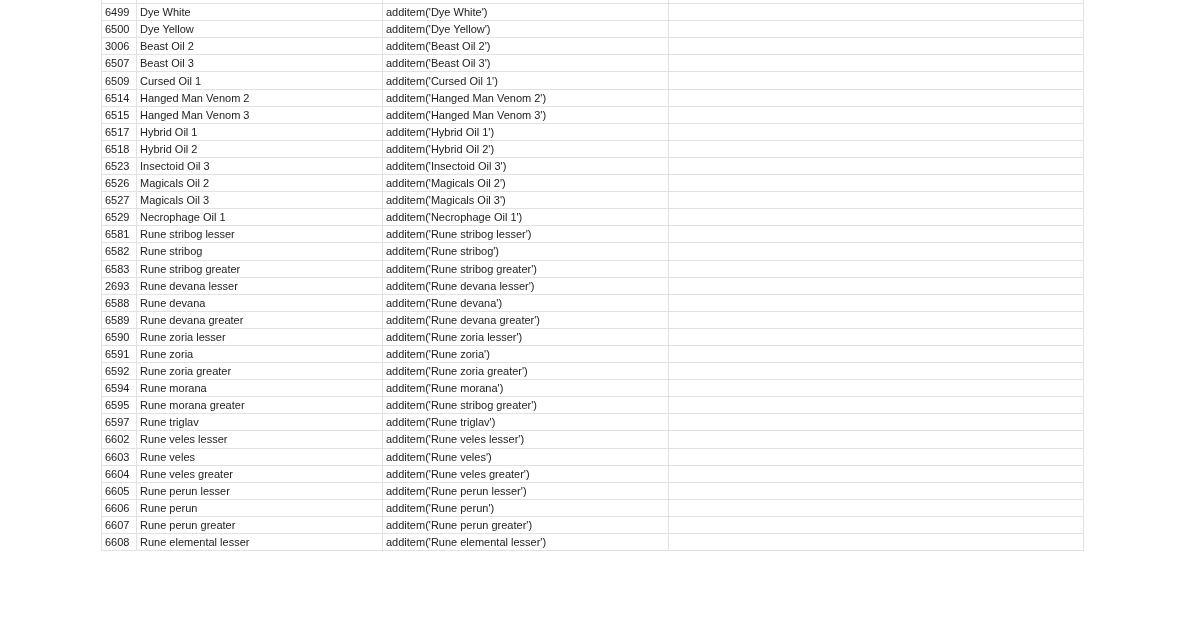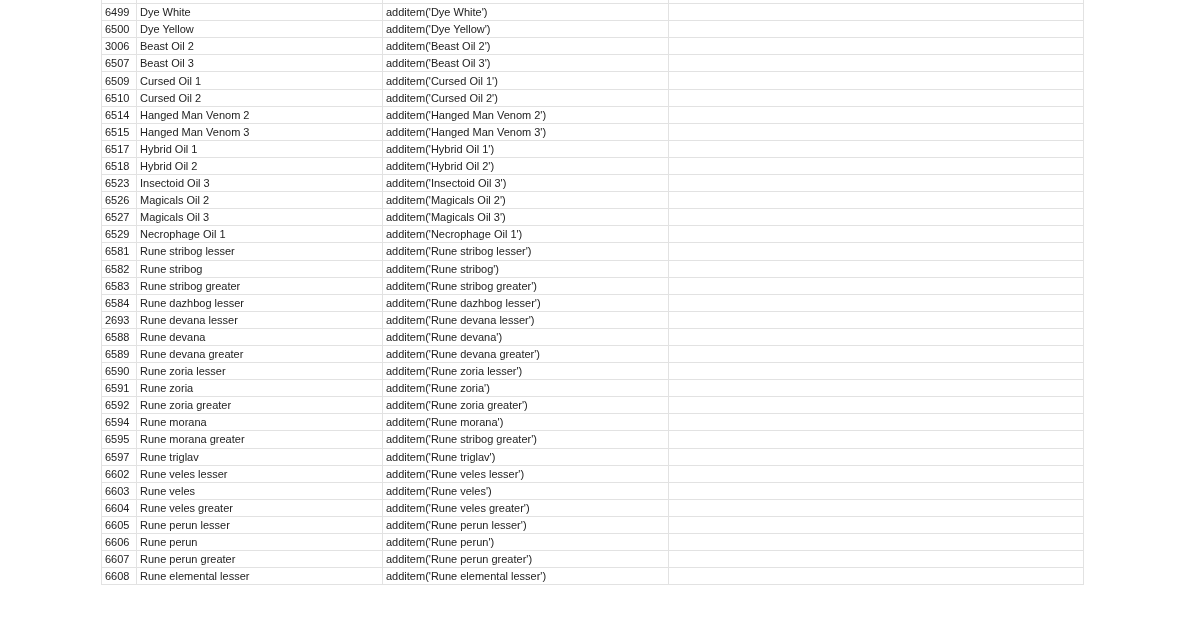--- a/index.html
+++ b/index.html
@@ -54,26 +54,20 @@
         <td>additem('Beast Oil 3')</td>
         <td></td>
       </tr>
       <tr>
         <td>6509</td>
         <td>Cursed Oil 1</td>
         <td>additem('Cursed Oil 1')</td>
         <td></td>
       </tr>
       <tr>
-        <td>6510</td>
-        <td>Cursed Oil 2</td>
-        <td>additem('Cursed Oil 2')</td>
-        <td></td>
-      </tr>
-      <tr>
         <td>6514</td>
         <td>Hanged Man Venom 2</td>
         <td>additem('Hanged Man Venom 2')</td>
         <td></td>
       </tr>
       <tr>
         <td>6515</td>
         <td>Hanged Man Venom 3</td>
         <td>additem('Hanged Man Venom 3')</td>
         <td></td>
@@ -123,26 +117,20 @@
       <tr>
         <td>6582</td>
         <td>Rune stribog</td>
         <td>additem('Rune stribog')</td>
         <td></td>
       </tr>
       <tr>
         <td>6583</td>
         <td>Rune stribog greater</td>
         <td>additem('Rune stribog greater')</td>
-        <td></td>
-      </tr>
-      <tr>
-        <td>6584</td>
-        <td>Rune dazhbog lesser</td>
-        <td>additem('Rune dazhbog lesser')</td>
         <td></td>
       </tr>
       <tr>
         <td>2693</td>
         <td>Rune devana lesser</td>
         <td>additem('Rune devana lesser')</td>
         <td></td>
       </tr>
       <tr>
         <td>6588</td>

